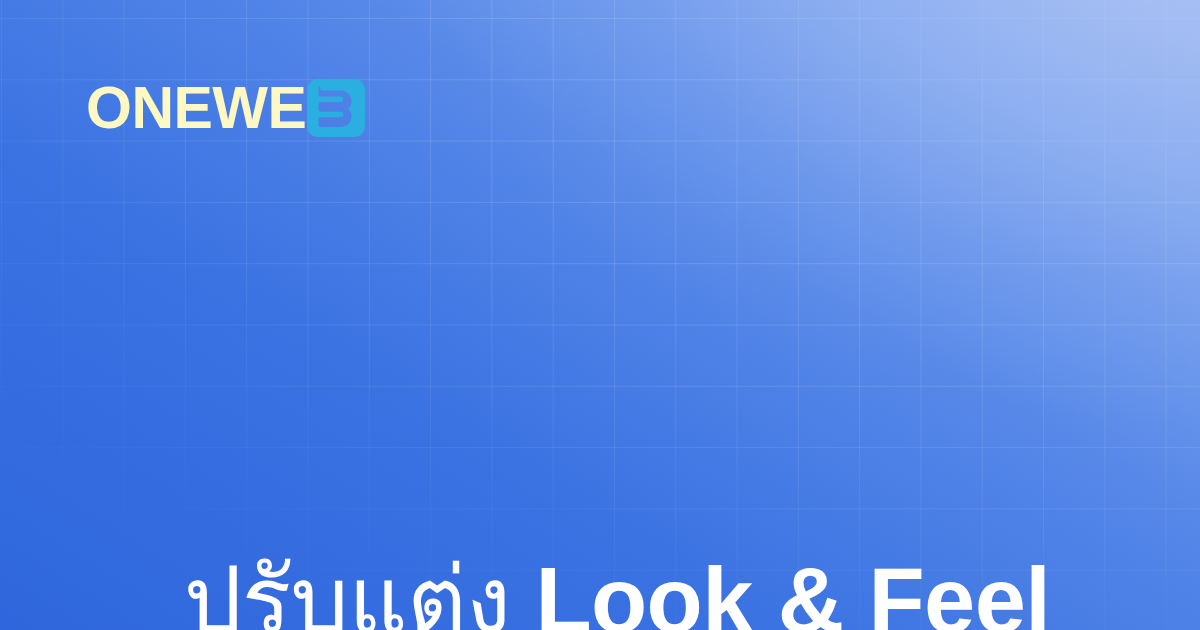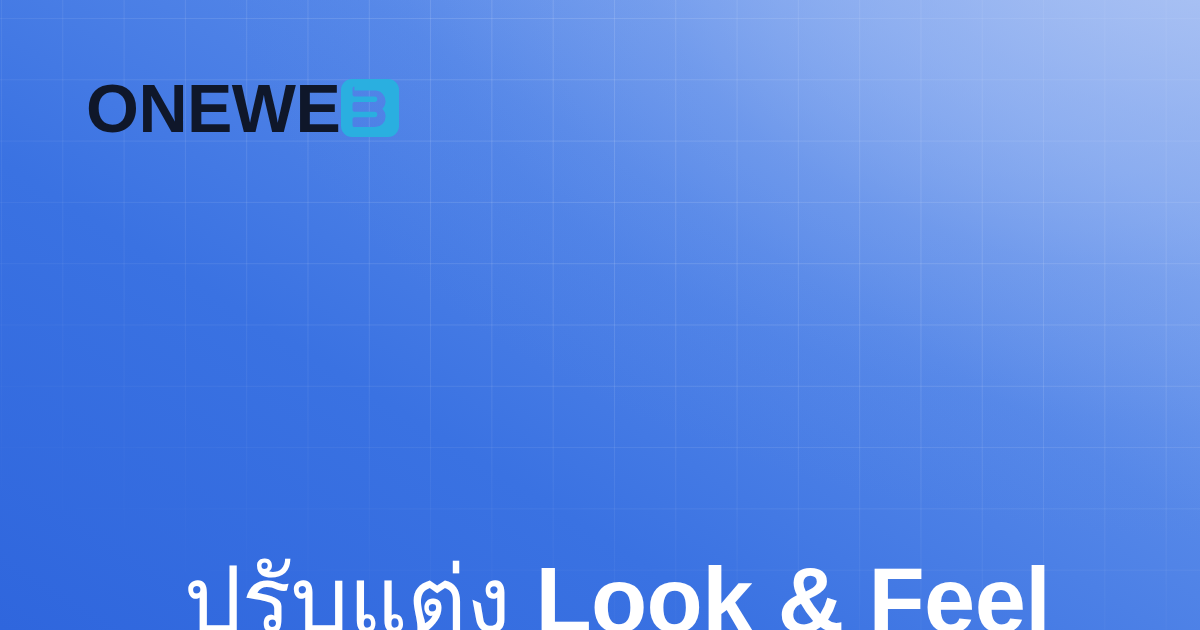--- a/index.html
+++ b/index.html
@@ -74,24 +74,24 @@
   
   .logo {
     position: absolute;
     left: 86px;
     top: 78px;
     display: flex;
     align-items: center;
     height: 60px;
   }
   .logo-wordmark {
-    font-size: 68px;
+    font-size: 59px;
     line-height: 60px;
     font-weight: 700;
-    color: #0f172a;
+    color: #fef9c3;
     letter-spacing: -0.5px;
     white-space: pre;
     -webkit-font-smoothing: antialiased;
   }
   .logo-mark {
     width: 58px;
     height: 58px;
     margin-left: 1px;
     display: block;
     flex: 0 0 auto;

